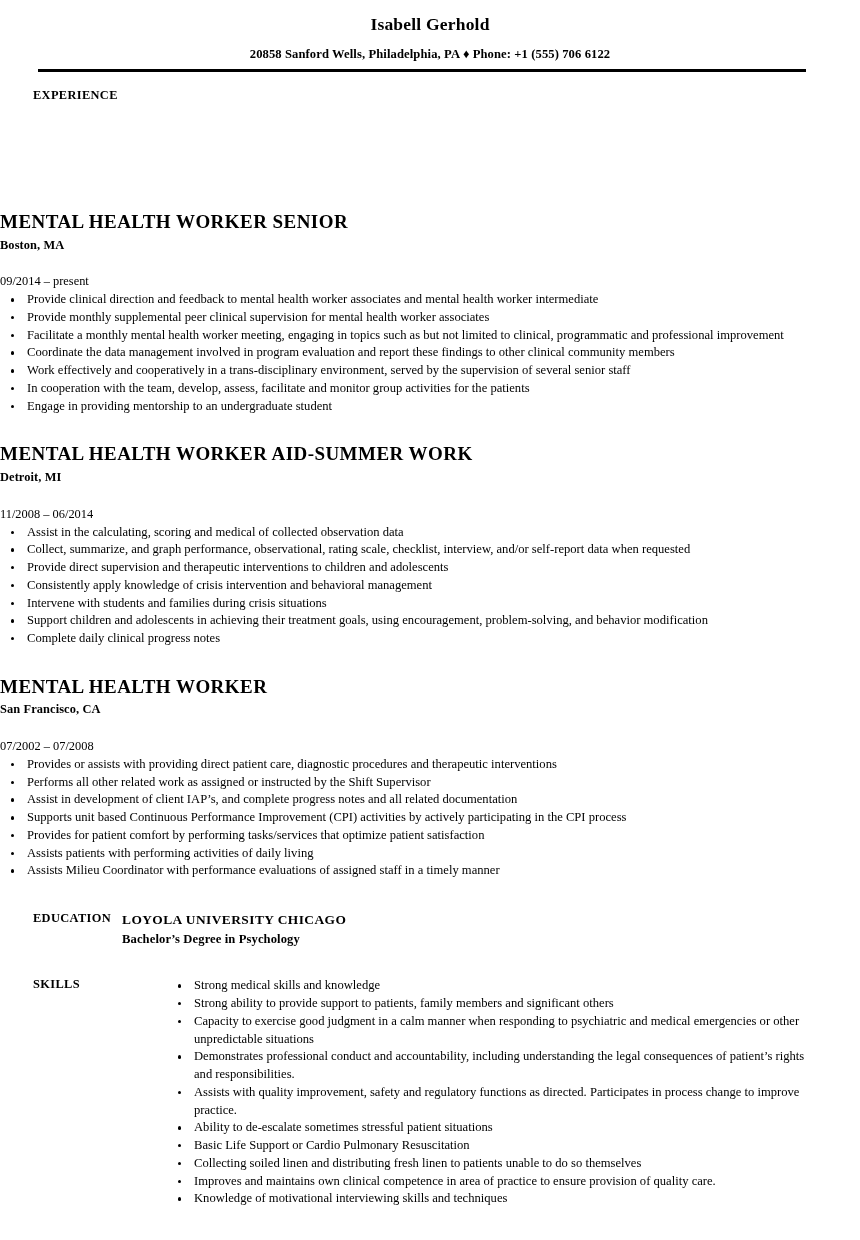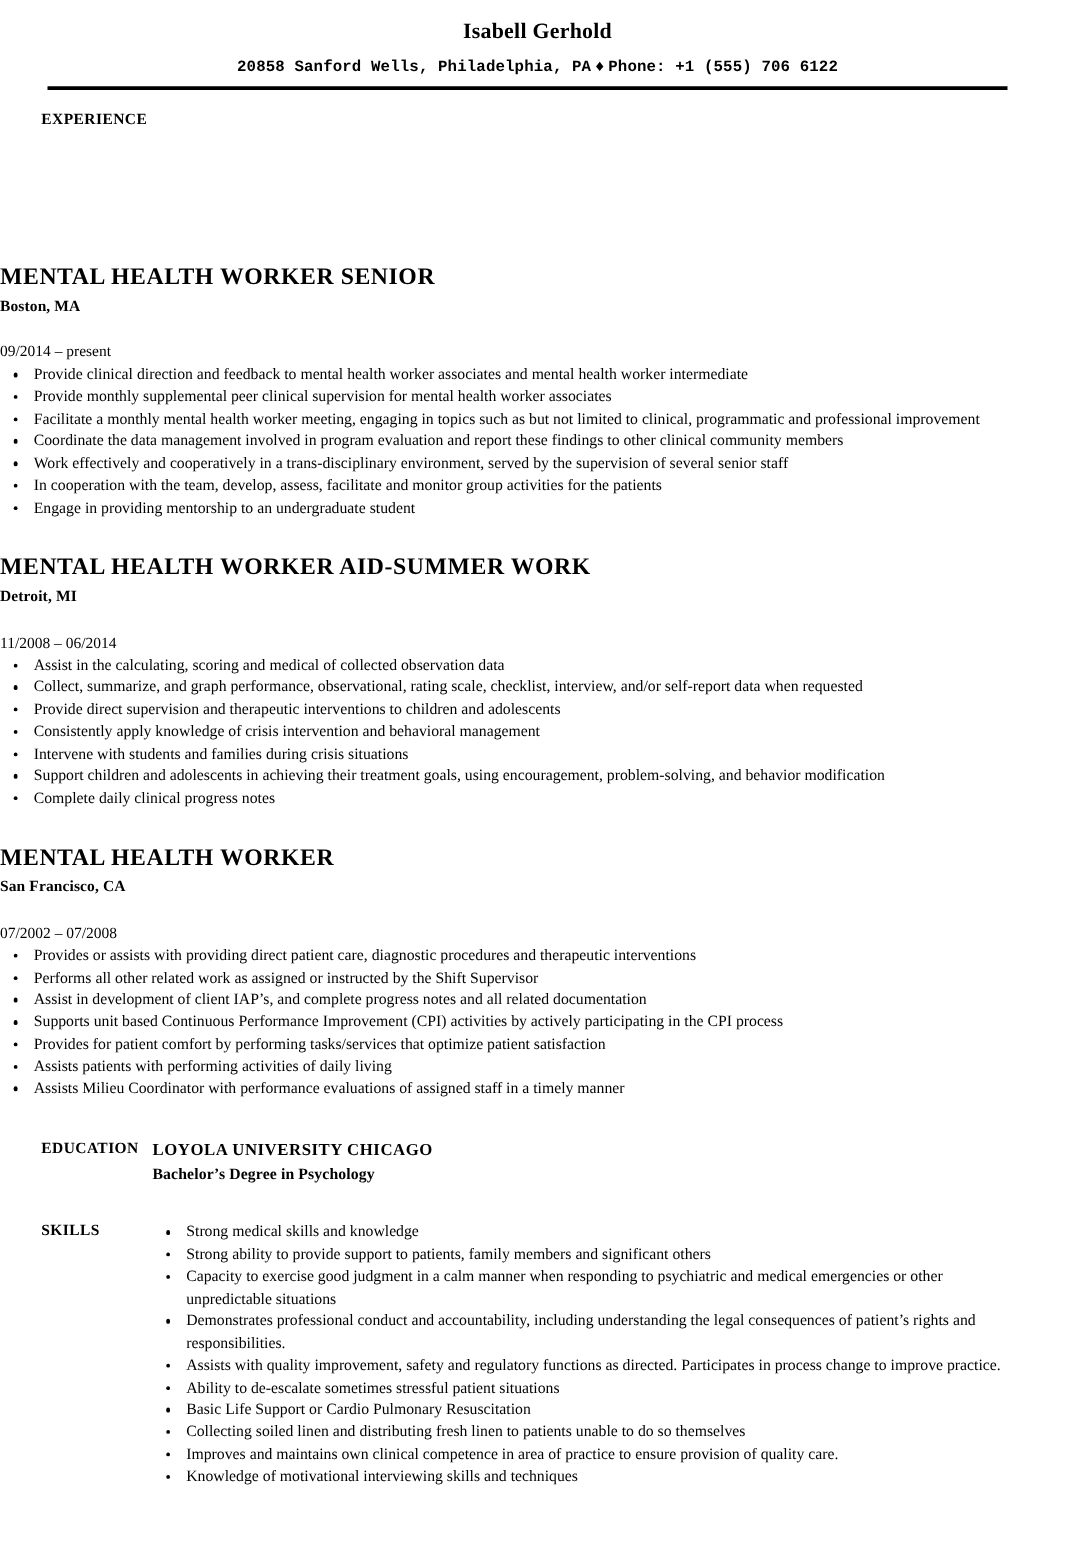--- a/index.html
+++ b/index.html
@@ -32,40 +32,39 @@
     letter-spacing: 0.2px;
     line-height: 1.25;
   }
   .contact-line {
     text-align: center;
     font-size: 12.6px;
     font-weight: bold;
     letter-spacing: 0.1px;
     margin-top: 11px;
     line-height: 1.2;
-    font-family: Liberation Mono, monospace;
   }
   .contact-sep {
     padding: 0 3px;
   }
   .header-rule {
     margin: 7px 0 0 38px;
     width: 768px;
     height: 3px;
     background: #000000;
   }
 
   
   .section {
     display: flex;
     align-items: flex-start;
   }
   .section-experience { margin-top: 16px; flex-direction: column; }
   .section-education  { margin-top: 31px; }
-  .section-skills     { margin-top: 29px; }
+  .section-skills     { margin-top: 29px; gap: 45px; }
 
   .section-label {
     flex: 0 0 122px;
     width: 122px;
     padding-left: 33px;
     box-sizing: border-box;
     font-size: 12.4px;
     font-weight: bold;
     letter-spacing: 0.35px;
     line-height: 1.25;

